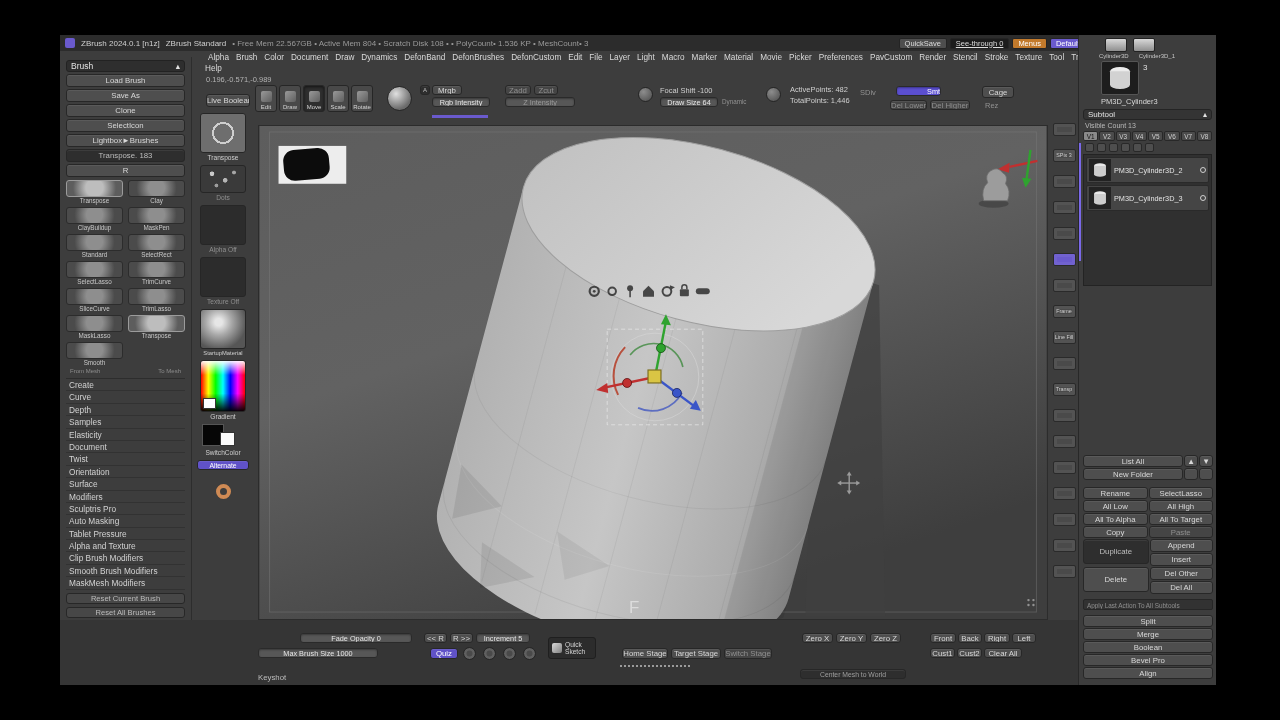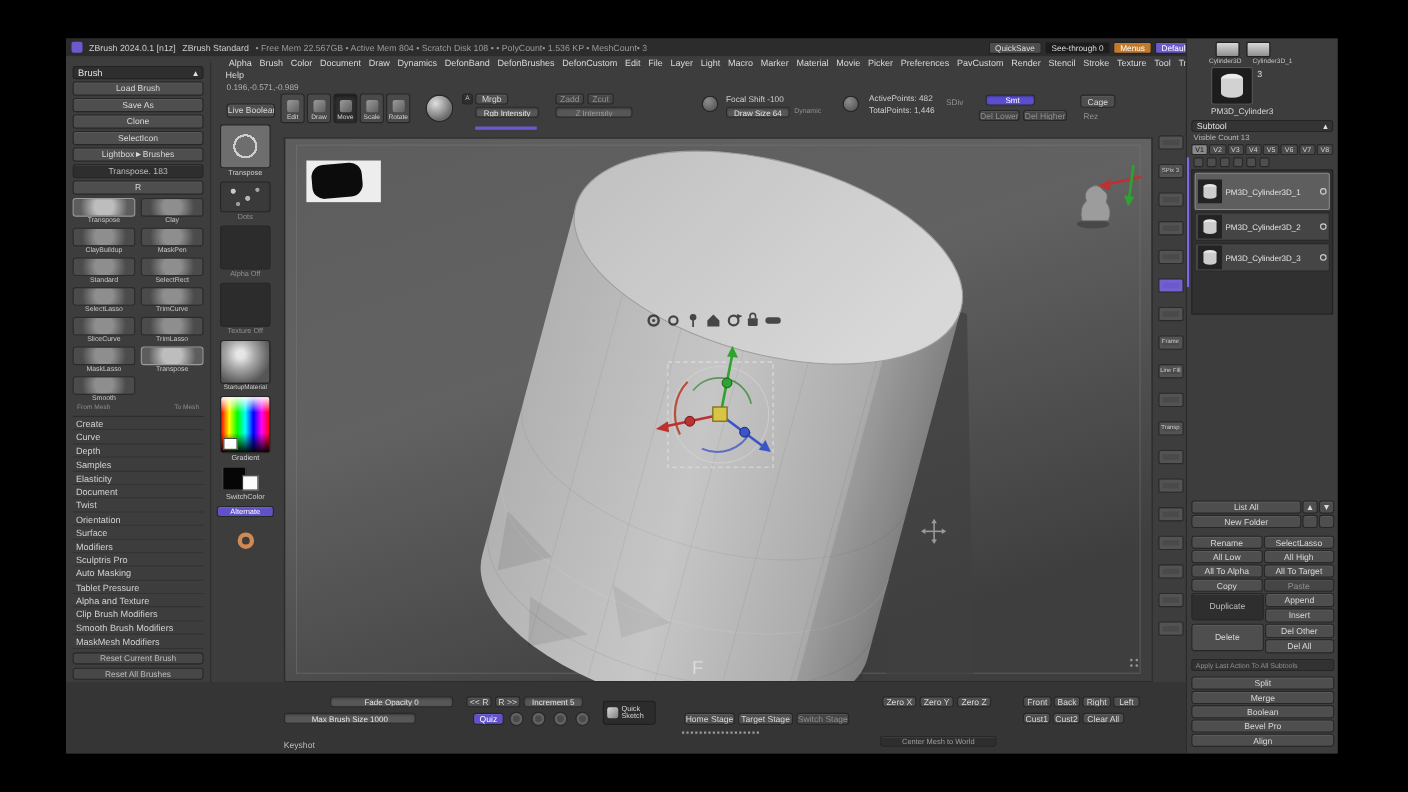--- a/index.html
+++ b/index.html
@@ -7,21 +7,21 @@
 body{width:1280px;height:720px;overflow:hidden;font-family:"Liberation Sans",sans-serif;}
 .stage{position:relative;width:1280px;height:720px;background:#000;}
 .app{position:absolute;left:60px;top:35px;width:1156px;height:650px;background:#3d3d3d;font-size:9px;color:#d6d6d6;overflow:hidden;}
 .abs{position:absolute;}
 
 .titlebar{left:0;top:0;width:1156px;height:16px;background:#2c2c2c;display:flex;align-items:center;gap:6px;padding:0 5px;font-size:8px;color:#cfcfcf;white-space:nowrap;}
 .zicon{width:10px;height:10px;background:#6a5acd;border-radius:2px;flex:0 0 auto;}
 .stats{color:#9a9a9a;overflow:hidden;}
 .tb-right{margin-left:auto;display:flex;align-items:center;gap:3px;}
 .chip{height:11px;line-height:10px;padding:0 5px;border-radius:2px;background:#4e4e4e;border:1px solid #242424;font-size:7.5px;color:#ddd;}
-.chip.dark{background:#1c1c1c;}
+.chip.dark{background:#1c1c1c;text-decoration:underline;}
 .chip.orange{background:#c27a2c;color:#fff;}
 .chip.purple{background:#6a5acd;color:#fff;}
 .sq{width:9px;height:9px;border-radius:2px;background:#555;border:1px solid #242424;}
 .sq.p{background:#6a5acd;}
 .winbtn{width:11px;text-align:center;color:#ccc;font-size:8px;}
 
 .menubar{left:145px;top:17px;width:875px;height:12px;display:flex;gap:1px;font-size:8.2px;color:#dadada;white-space:nowrap;overflow:hidden;}
 .menu-item{padding:0 3px;line-height:12px;}
 .help-row{left:145px;top:29px;font-size:8.2px;color:#dadada;}
 .coords{left:146px;top:40px;font-size:7.5px;color:#b3b3b3;}
@@ -216,21 +216,21 @@
   <div class="abs dial" style="left:578px;top:52px;"></div>
   <div class="abs lbl" style="left:600px;top:51px;">Focal Shift -100</div>
   <div class="abs zslider" style="left:600px;top:62px;width:58px;height:10px;line-height:9px;">Draw Size 64</div>
   <div class="abs lbl dim" style="left:662px;top:63px;font-size:6.3px;">Dynamic</div>
   <div class="abs dial" style="left:706px;top:52px;"></div>
 
   <div class="abs lbl" style="left:730px;top:50px;">ActivePoints: 482</div>
   <div class="abs lbl" style="left:730px;top:61px;">TotalPoints: 1,446</div>
 
   <div class="abs lbl dim" style="left:800px;top:53px;">SDiv</div>
-  <div class="abs zslider purple" style="left:836px;top:51px;width:45px;height:10px;line-height:9px;text-align:center;padding-left:4px;">Smt</div>
+  <div class="abs zslider purple" style="left:836px;top:51px;width:45px;height:10px;line-height:9px;text-align:right;padding-left:4px;">Smt</div>
   <div class="abs zbtn" style="left:922px;top:51px;width:32px;height:12px;">Cage</div>
   <div class="abs zbtn dim" style="left:830px;top:65px;width:37px;height:10px;line-height:9px;">Del Lower</div>
   <div class="abs zbtn dim" style="left:870px;top:65px;width:40px;height:10px;line-height:9px;">Del Higher</div>
   <div class="abs lbl dim" style="left:925px;top:66px;">Rez</div>
 
   <div class="leftpanel abs">
     <div class="panel-header">
       <span>Brush</span>
       <span>▴</span>
     </div>
@@ -548,29 +548,20 @@
     <div class="st-iconrow">
       <span class="st-ic"></span>
       <span class="st-ic"></span>
       <span class="st-ic"></span>
       <span class="st-ic"></span>
       <span class="st-ic"></span>
       <span class="st-ic"></span>
     </div>
     <div class="subtool-list">
 
-        <div class="subtool-item selected">
-          <svg width="22" height="22" viewBox="0 0 24 24">
-            <rect width="24" height="24" fill="#232323"></rect>
-            <ellipse cx="12" cy="7.5" rx="6.5" ry="2.8" fill="#e8e8e8"></ellipse>
-            <path d="M5.5 7.5 v 9 a 6.5 2.8 0 0 0 13 0 v -9" fill="#cdcdcd"></path>
-          </svg>
-          <span class="st-name">PM3D_Cylinder3D_1</span>
-          <span class="st-eye"></span>
-        </div>
 
         <div class="subtool-item">
           <svg width="22" height="22" viewBox="0 0 24 24">
             <rect width="24" height="24" fill="#232323"></rect>
             <ellipse cx="12" cy="7.5" rx="6.5" ry="2.8" fill="#e8e8e8"></ellipse>
             <path d="M5.5 7.5 v 9 a 6.5 2.8 0 0 0 13 0 v -9" fill="#cdcdcd"></path>
           </svg>
           <span class="st-name">PM3D_Cylinder3D_2</span>
           <span class="st-eye"></span>
         </div>

